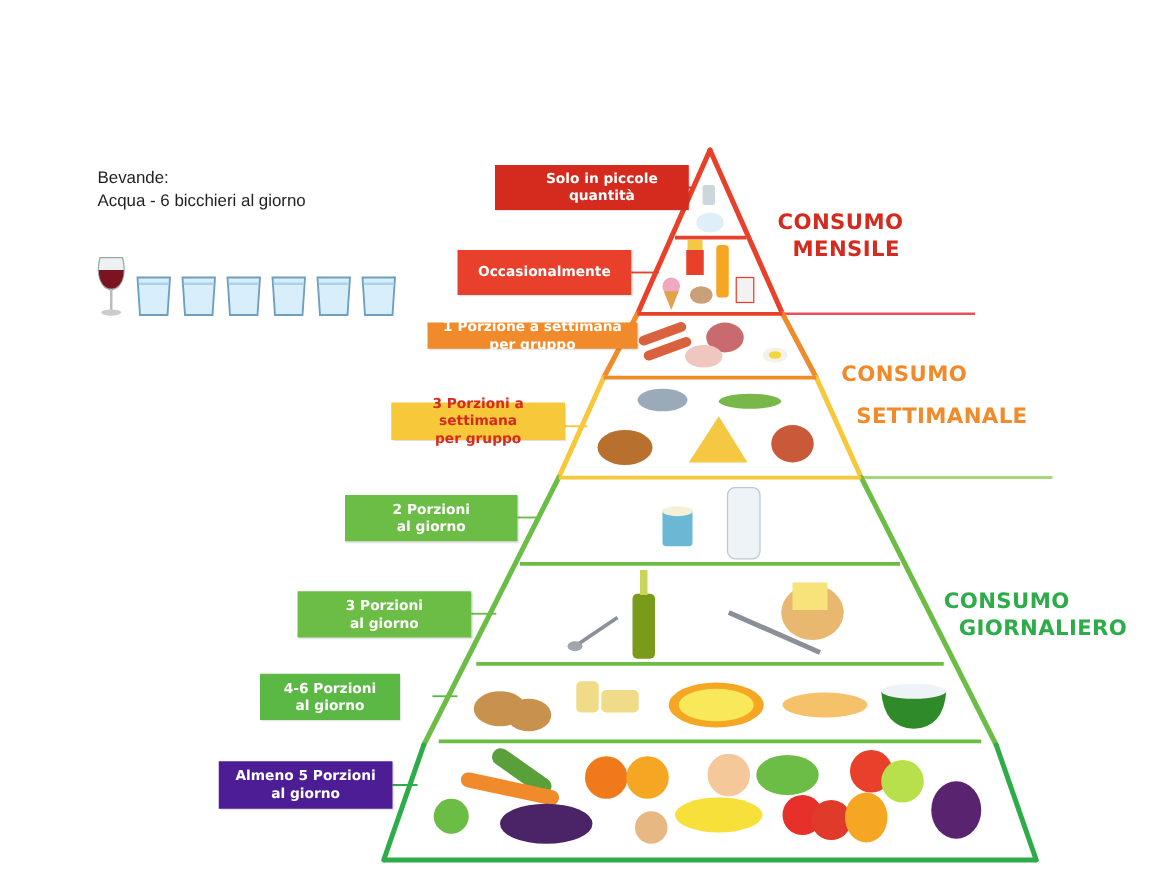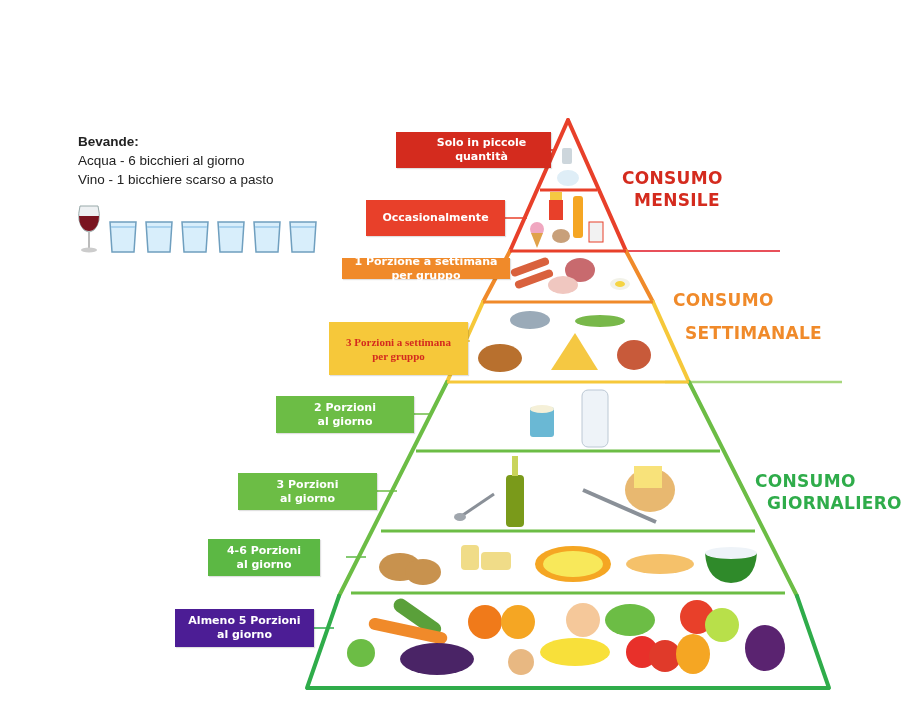--- a/index.html
+++ b/index.html
@@ -1,31 +1,30 @@
 <!DOCTYPE html>
 <html><head>
 <meta charset="utf-8">
 <style>
   html, body { margin:0; padding:0; background:#ffffff; }
   body { width:923px; height:703px; position:relative; overflow:hidden; font-family:"DejaVu Sans", sans-serif; }
   .abs { position:absolute; }
   .drinks { left:78px; top:132px; font-family:"Liberation Sans", sans-serif; font-size:13.5px; line-height:19px; color:#222; }
-  .drinks .h { font-weight:bold; }
+  .drinks .h { font-weight:normal; }
   .glasses { left:76px; top:204px; display:flex; gap:6px; align-items:flex-end; }
   .lbl { position:absolute; color:#fff; font-weight:bold; font-size:11px; line-height:14px; text-align:center; display:flex; flex-direction:column; justify-content:center; box-shadow:1px 1px 1px rgba(0,0,0,0.12); }
   .zone { position:absolute; font-weight:bold; font-size:17px; line-height:22px; letter-spacing:0.3px; }
   svg.pyr { position:absolute; left:0; top:0; }
 </style>
 </head>
 <body>
 
 <div class="abs drinks">
   <div class="h">Bevande:</div>
   <div>Acqua - 6 bicchieri al giorno</div>
-  <div>Vino - 1 bicchiere scarso a pasto</div>
 </div>
 
 <div class="abs glasses">
   <svg width="26" height="50" viewBox="0 0 26 50">
     <path d="M4 2 H22 Q26 18 18 26 Q14 28 13 28 Q12 28 8 26 Q0 18 4 2Z" fill="#eef1f3" stroke="#9aa" stroke-width="1"></path>
     <path d="M3 12 H23 Q23 22 17 26 Q13 28 9 26 Q3 22 3 12Z" fill="#7a1420"></path>
     <rect x="12" y="28" width="2" height="16" fill="#bbb"></rect>
     <ellipse cx="13" cy="46" rx="8" ry="2.5" fill="#ccc"></ellipse>
   </svg>
   <svg width="30" height="34" viewBox="0 0 30 34">
@@ -170,21 +169,21 @@
   <span>Solo in piccole</span>
   <span>quantità</span>
 </div>
 <div class="lbl" style="left: 366px; top: 200px; width: 139px; height: 36px; background: rgb(232, 64, 42); color: rgb(255, 255, 255);">
   <span>Occasionalmente</span>
 </div>
 <div class="lbl" style="left: 342px; top: 258px; width: 168px; height: 21px; background: rgb(240, 138, 42); color: rgb(255, 255, 255);">
   <span>1 Porzione a settimana</span>
   <span>per gruppo</span>
 </div>
-<div class="lbl" style="left: 329px; top: 322px; width: 139px; height: 53px; background: rgb(246, 200, 58); color: rgb(212, 43, 30); font-family: Liberation Serif, serif;">
+<div class="lbl" style="left: 313px; top: 322px; width: 139px; height: 30px; background: rgb(246, 200, 58); color: rgb(212, 43, 30);">
   <span>3 Porzioni a settimana</span>
   <span>per gruppo</span>
 </div>
 <div class="lbl" style="left: 276px; top: 396px; width: 138px; height: 37px; background: rgb(108, 189, 69); color: rgb(255, 255, 255);">
   <span>2 Porzioni</span>
   <span>al giorno</span>
 </div>
 <div class="lbl" style="left: 238px; top: 473px; width: 139px; height: 37px; background: rgb(108, 189, 69); color: rgb(255, 255, 255);">
   <span>3 Porzioni</span>
   <span>al giorno</span>

